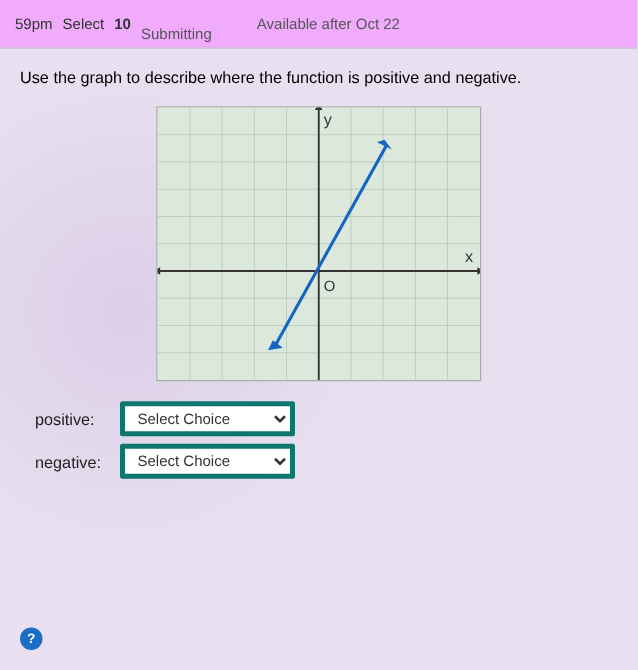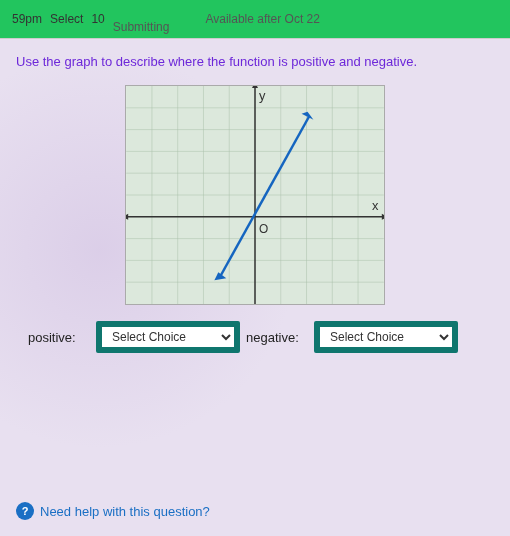--- a/index.html
+++ b/index.html
@@ -20,52 +20,52 @@
       width: 400px;
       height: 400px;
       border-radius: 50%;
       background: radial-gradient(circle, rgba(200,180,220,0.4) 0%, transparent 70%);
       top: 50px;
       left: -100px;
       pointer-events: none;
     }
 
     .top-bar {
-      background: #22c55e;
+      background: #f0abfc;
       border-bottom: 1px solid #ccc;
       padding: 4px 12px;
       font-size: 12px;
       color: #333;
       display: flex;
       gap: 8px;
       align-items: center;
     }
 
     .top-bar .points {
-      font-weight: normal;
+      font-weight: bold;
     }
 
     .top-bar .submitting {
       color: #555;
       margin-top: 16px;
     }
 
     .top-bar .available {
       color: #555;
       margin-left: 28px;
     }
 
     .content {
       padding: 14px 16px;
       position: relative;
     }
 
     .question-text {
       font-size: 13px;
-      color: #6d28d9;
+      color: #000000;
       margin-bottom: 14px;
       line-height: 1.4;
     }
 
     .graph-container {
       width: 260px;
       height: 220px;
       margin: 0 auto 16px auto;
       background: #e8f0e8;
       position: relative;
@@ -73,37 +73,38 @@
     }
 
     .graph-svg {
       width: 100%;
       height: 100%;
     }
 
     .dropdowns {
       padding: 0 12px;
       display: flex;
+      flex-direction: column;
       gap: 6px;
     }
 
     .dropdown-row {
       display: flex;
       align-items: center;
       gap: 6px;
     }
 
     .dropdown-label {
       font-size: 13px;
       color: #222;
       min-width: 62px;
     }
 
     .dropdown-select {
-      border: 6px solid #0f766e;
+      border: 4px solid #0f766e;
       background: #fff;
       padding: 2px 20px 2px 6px;
       font-size: 12px;
       color: #333;
       appearance: auto;
       border-radius: 2px;
       cursor: pointer;
       min-width: 120px;
     }
 
@@ -217,14 +218,13 @@
         <option>x ≤ 0</option>
         <option>all real numbers</option>
         <option>none</option>
       </select>
     </div>
   </div>
 </div>
 
 <div class="help-section">
   <div class="help-circle">?</div>
-  <span>Need help with this question?</span>
 </div>
 
 </body></html>

